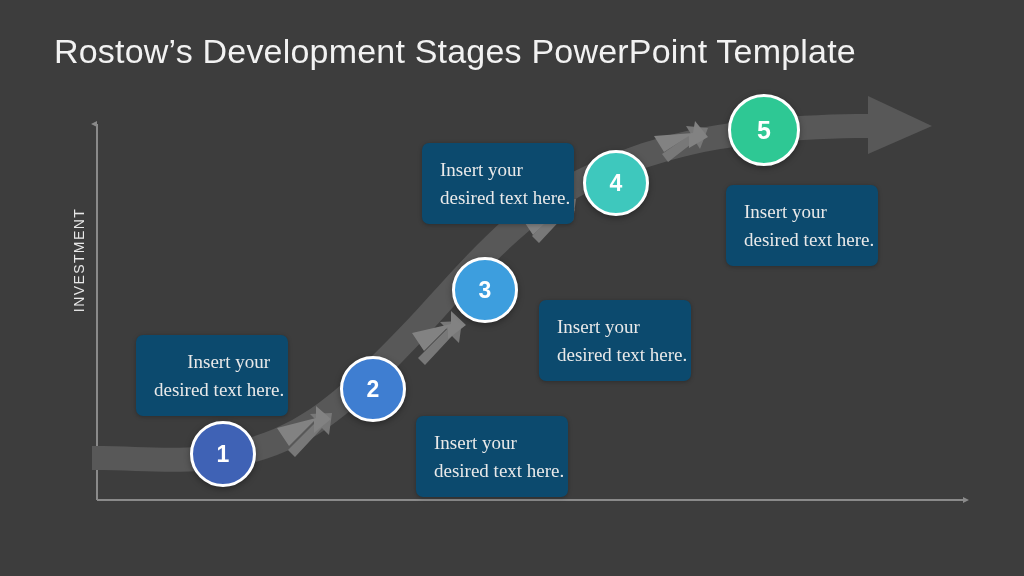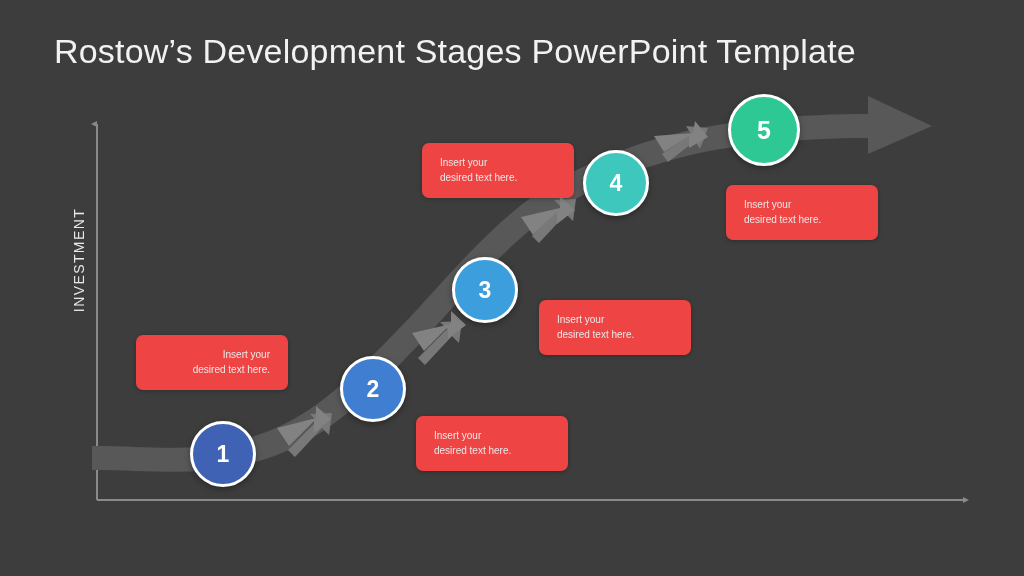--- a/index.html
+++ b/index.html
@@ -81,28 +81,29 @@
   }
   .stage-circle.big {
     width: 72px;
     height: 72px;
     font-size: 25px;
   }
 
   
   .callout {
     position: absolute;
-    background: #ef4444;
+    background: #0c4a6e;
     border-radius: 7px;
     color: #e9e9e9;
-    font-size: 10px;
+    font-size: 19px;
     line-height: 1.45;
     padding: 13px 18px;
     box-sizing: border-box;
     box-shadow: 0 1px 4px rgba(0,0,0,0.28);
+    font-family: Liberation Serif, serif;
   }
   .callout.align-right { text-align: right; }
   .callout.align-left  { text-align: left;  }
   .callout .line { display: block; white-space: nowrap; }
 </style>
 </head>
 <body style="background: rgb(61, 61, 61);">
 
 <div id="slide" style="background: rgb(61, 61, 61);">
 

